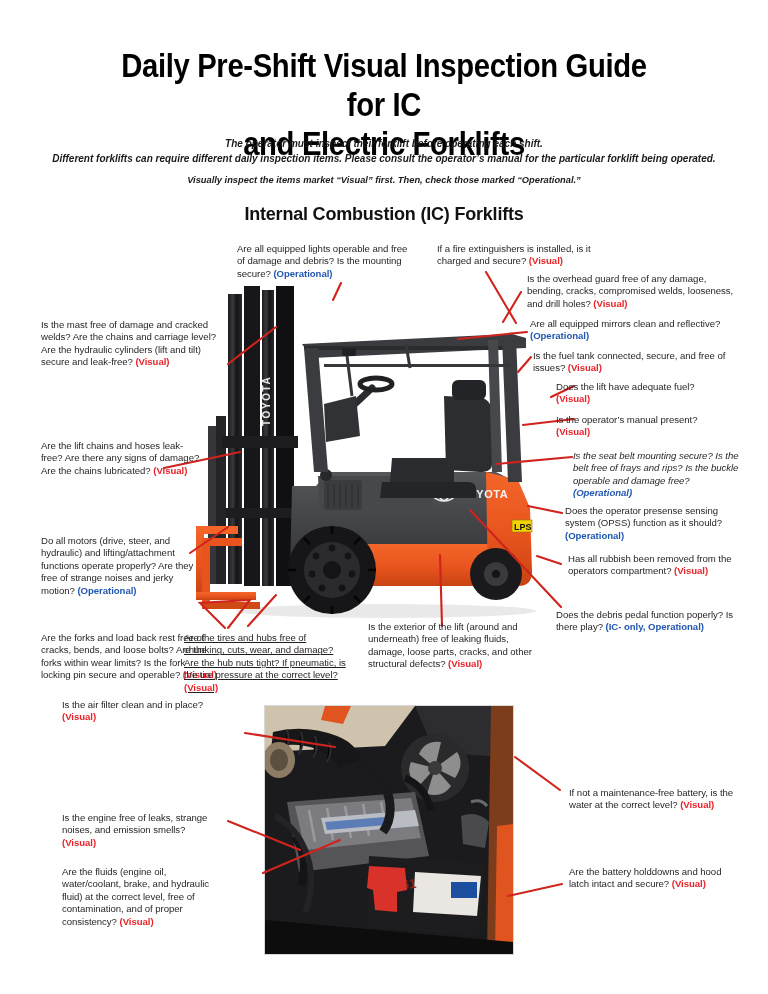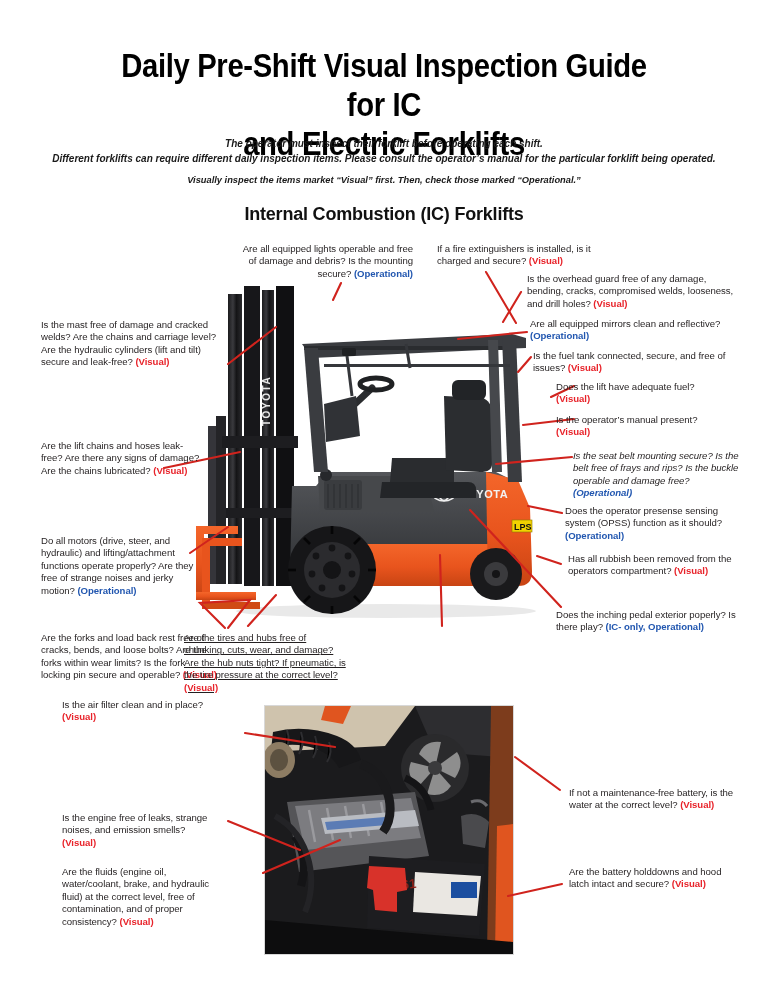--- a/index.html
+++ b/index.html
@@ -308,21 +308,21 @@
       <path d="M442 626 L440 555"></path>
 
       <path d="M245 733 L335 747"></path>
       <path d="M228 821 L300 850"></path>
       <path d="M263 873 L340 840"></path>
       <path d="M560 790 L515 757"></path>
       <path d="M562 884 L508 896"></path>
     </g>
   </svg>
 
-  <div class="ann" style="left:237px;top:243px;width:176px;text-align:right;">
+  <div class="ann" style="left:237px;top:243px;width:176px;">
     <span>Are all equipped lights operable and free of damage and debris? Is the mounting secure? </span><span class="o">(Operational)</span>
   </div>
 
   <div class="ann" style="left:437px;top:243px;width:180px;">
     <span>If a fire extinguishers is installed, is it charged and secure? </span><span class="v">(Visual)</span>
   </div>
 
   <div class="ann" style="left:527px;top:273px;width:215px;">
     <span>Is the overhead guard free of any damage, bending, cracks, compromised welds, looseness, and drill holes? </span><span class="v">(Visual)</span>
   </div>
@@ -349,21 +349,21 @@
 
   <div class="ann" style="left:565px;top:505px;width:180px;">
     <span>Does the operator presense sensing system (OPSS) function as it should? </span><span class="o">(Operational)</span>
   </div>
 
   <div class="ann" style="left:568px;top:553px;width:180px;">
     <span>Has all rubbish been removed from the operators compartment? </span><span class="v">(Visual)</span>
   </div>
 
   <div class="ann" style="left:556px;top:609px;width:200px;">
-    <span>Does the inching pedal exterior poperly? Is there play? </span><span class="o">(IC- only, Operational)</span>
+    <span>Does the debris pedal function poperly? Is there play? </span><span class="o">(IC- only, Operational)</span>
   </div>
 
   <div class="ann" style="left:41px;top:319px;width:182px;">
     <span>Is the mast free of damage and cracked welds? Are the chains and carriage level? Are the hydraulic cylinders (lift and tilt) secure and leak-free? </span><span class="v">(Visual)</span>
   </div>
 
   <div class="ann" style="left:41px;top:440px;width:160px;">
     <span>Are the lift chains and hoses leak-free? Are there any signs of damage? Are the chains lubricated? </span><span class="v">(Visual)</span>
   </div>
 
@@ -372,20 +372,23 @@
   </div>
 
   <div class="ann" style="left:41px;top:632px;width:176px;">
     <span>Are the forks and load back rest free of cracks, bends, and loose bolts? Are the forks within wear limits? Is the fork locking pin secure and operable? </span><span class="v">(Visual)</span>
   </div>
 
   <div class="ann" style="left:184px;top:632px;width:162px;text-decoration:underline;">
     <span>Are the tires and hubs free of chunking, cuts, wear, and damage? Are the hub nuts tight? If pneumatic, is the tire pressure at the correct level? </span><span class="v">(Visual)</span>
   </div>
 
+  <div class="ann" style="left:368px;top:621px;width:178px;">
+    <span>Is the exterior of the lift (around and underneath) free of leaking fluids, damage, loose parts, cracks, and other structural defects? </span><span class="v">(Visual)</span>
+  </div>
 
   <div class="ann" style="left:62px;top:699px;width:185px;">
     <span>Is the air filter clean and in place? </span><br><span class="v">(Visual)</span>
   </div>
 
   <div class="ann" style="left:62px;top:812px;width:150px;">
     <span>Is the engine free of leaks, strange noises, and emission smells? </span><span class="v">(Visual)</span>
   </div>
 
   <div class="ann" style="left:62px;top:866px;width:158px;">

